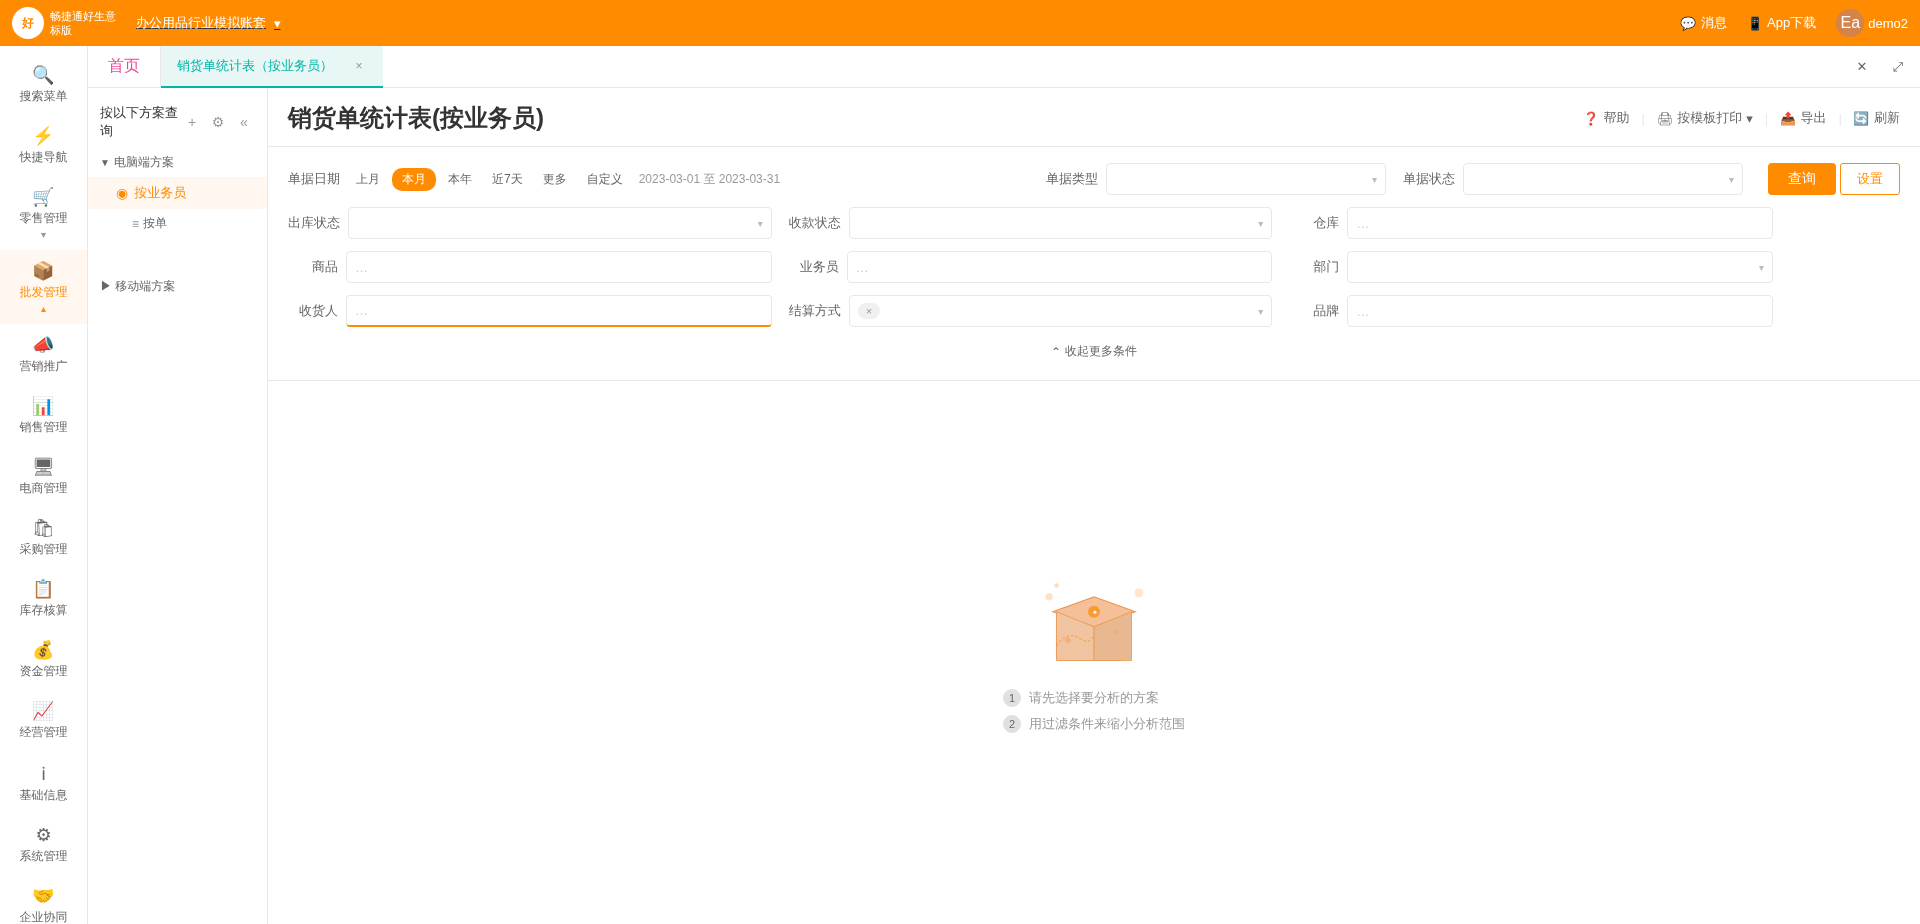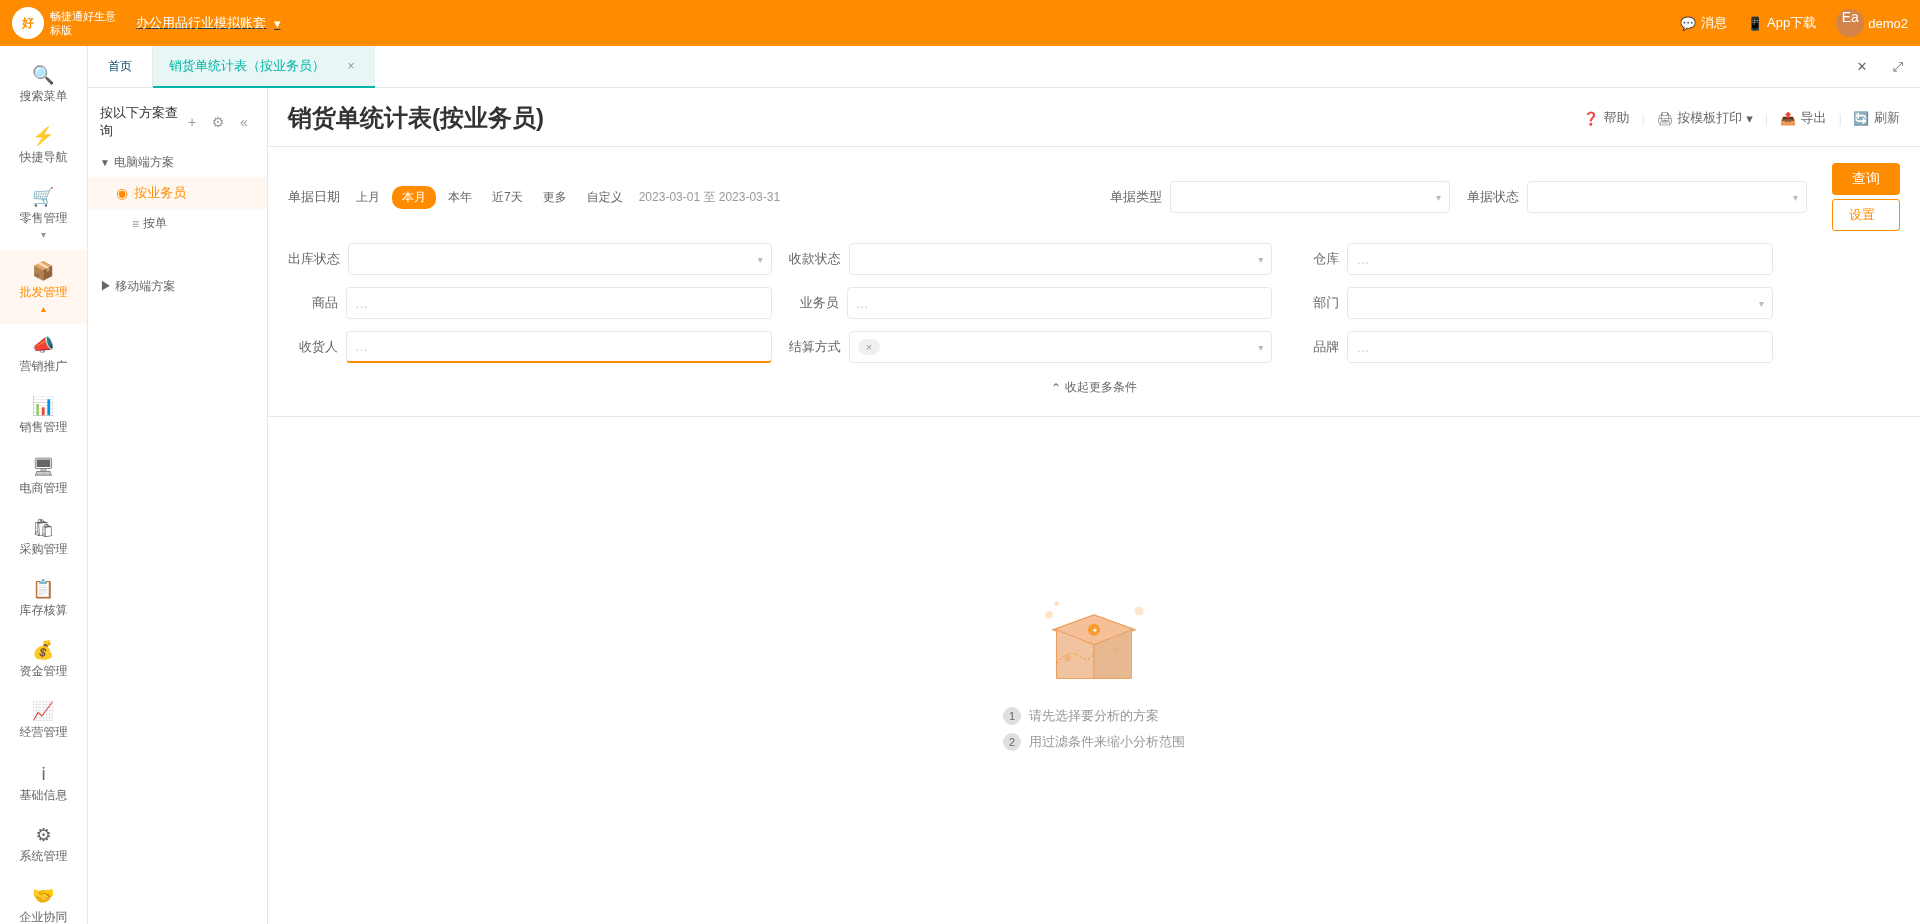--- a/index.html
+++ b/index.html
@@ -7,35 +7,35 @@
 
     
     .app-container { display: flex; flex-direction: column; height: 924px; width: 1920px; overflow: hidden; }
     .top-bar { height: 46px; background: #ff8c00; display: flex; align-items: center; padding: 0 12px; gap: 10px; flex-shrink: 0; }
     .top-bar-logo { display: flex; align-items: center; gap: 6px; }
     .logo-circle { width: 32px; height: 32px; background: #fff; border-radius: 50%; display: flex; align-items: center; justify-content: center; color: #ff8c00; font-weight: bold; font-size: 12px; }
     .logo-text { color: #fff; font-size: 11px; line-height: 1.3; }
     .top-bar-center { flex: 1; display: flex; align-items: center; gap: 8px; padding-left: 10px; text-decoration: underline; }
     .top-bar-right { display: flex; align-items: center; gap: 20px; margin-left: auto; }
     .top-bar-action { display: flex; align-items: center; gap: 4px; color: #fff; cursor: pointer; font-size: 13px; }
-    .avatar { width: 28px; height: 28px; border-radius: 50%; background: #d4834a; display: flex; justify-content: center; color: #fff; font-size: 14px; overflow: hidden; }
+    .avatar { width: 28px; height: 28px; border-radius: 50%; background: #d4834a; display: flex; align-items: center; justify-content: center; color: #fff; font-size: 16px; overflow: hidden; }
 
     
     .main-body { display: flex; flex: 1; overflow: hidden; }
     .sidebar { width: 88px; background: #fff; border-right: 1px solid #e8e8e8; display: flex; flex-direction: column; align-items: center; padding-top: 8px; flex-shrink: 0; overflow-y: auto; }
     .sidebar-item { width: 100%; display: flex; flex-direction: column; align-items: center; padding: 10px 4px; cursor: pointer; color: #666; font-size: 12px; gap: 2px; }
     .sidebar-item:hover, .sidebar-item.active { color: #ff8c00; background: #fff7f0; }
     .sidebar-icon { font-size: 18px; }
 
     
     .content-area { flex: 1; display: flex; flex-direction: column; overflow: hidden; }
 
     
     .tab-bar { height: 42px; background: #fff; border-bottom: 1px solid #e8e8e8; display: flex; align-items: center; padding: 0 0; flex-shrink: 0; }
-    .tab-home { padding: 0 20px; height: 58px; display: flex; align-items: center; color: #0c4a6e; cursor: pointer; font-size: 12px; border-right: 1px solid #e8e8e8; }
+    .tab-home { padding: 0 20px; height: 58px; display: flex; align-items: center; color: #ec4899; cursor: pointer; font-size: 16px; border-right: 1px solid #e8e8e8; }
     .tab-active { height: 42px; display: flex; align-items: center; gap: 18px; padding: 0 16px; background: #e8f7f5; color: #00b7a8; font-size: 13px; border-bottom: 2px solid #00b7a8; cursor: pointer; }
     .tab-close { width: 16px; height: 16px; display: flex; align-items: center; justify-content: center; border-radius: 50%; cursor: pointer; color: #999; font-size: 12px; }
     .tab-bar-actions { margin-left: auto; display: flex; align-items: center; gap: 8px; padding-right: 8px; }
     .tab-action-btn { width: 28px; height: 28px; display: flex; align-items: center; justify-content: center; cursor: pointer; color: #666; border-radius: 4px; }
 
     
     .page-content { flex: 1; display: flex; overflow: hidden; background: #7f1d1d; }
 
     
     .left-panel { width: 180px; background: #fff; border-right: 1px solid #e8e8e8; padding: 12px 0; flex-shrink: 0; overflow-y: auto; }
@@ -77,21 +77,21 @@
 
     
     .date-filter { display: flex; align-items: center; gap: 4px; flex: 1; }
     .date-btn { padding: 4px 8px; border-radius: 4px; font-size: 12px; cursor: pointer; color: #666; }
     .date-btn-active { background: #ff8c00; color: #fff; border-radius: 10px; padding: 3px 10px; }
     .date-range { color: #999; font-size: 12px; margin-left: 4px; }
 
     
     .query-btn { background: #ff8c00; color: #fff; border: none; border-radius: 4px; padding: 8px 20px; font-size: 14px; cursor: pointer; height: 32px; display: flex; align-items: center; }
     .setting-btn { background: #fff; color: #ff8c00; border: 1px solid #ff8c00; border-radius: 3px; padding: 0 16px; font-size: 13px; cursor: pointer; height: 32px; display: flex; align-items: center; }
-    .filter-actions { display: flex; flex-direction: column; gap: 4px; margin-left: 8px; flex-shrink: 0; }
+    .filter-actions { display: flex; flex-direction: row; gap: 4px; margin-left: 8px; flex-shrink: 0; }
 
     
     .collapse-btn { display: flex; align-items: center; justify-content: center; gap: 4px; color: #666; cursor: pointer; font-size: 12px; padding: 4px 12px; }
 
     
     .main-content { flex: 1; display: flex; flex-direction: column; align-items: center; justify-content: center; background: #fff; overflow: hidden; }
     .empty-state { display: flex; flex-direction: column; align-items: center; justify-content: center; gap: 16px; }
     .empty-text { display: flex; flex-direction: column; gap: 8px; }
     .empty-text-item { display: flex; align-items: center; gap: 8px; color: #999; font-size: 13px; }
     .step-circle { width: 18px; height: 18px; border-radius: 50%; background: #e0e0e0; display: flex; align-items: center; justify-content: center; font-size: 11px; color: #666; flex-shrink: 0; }

